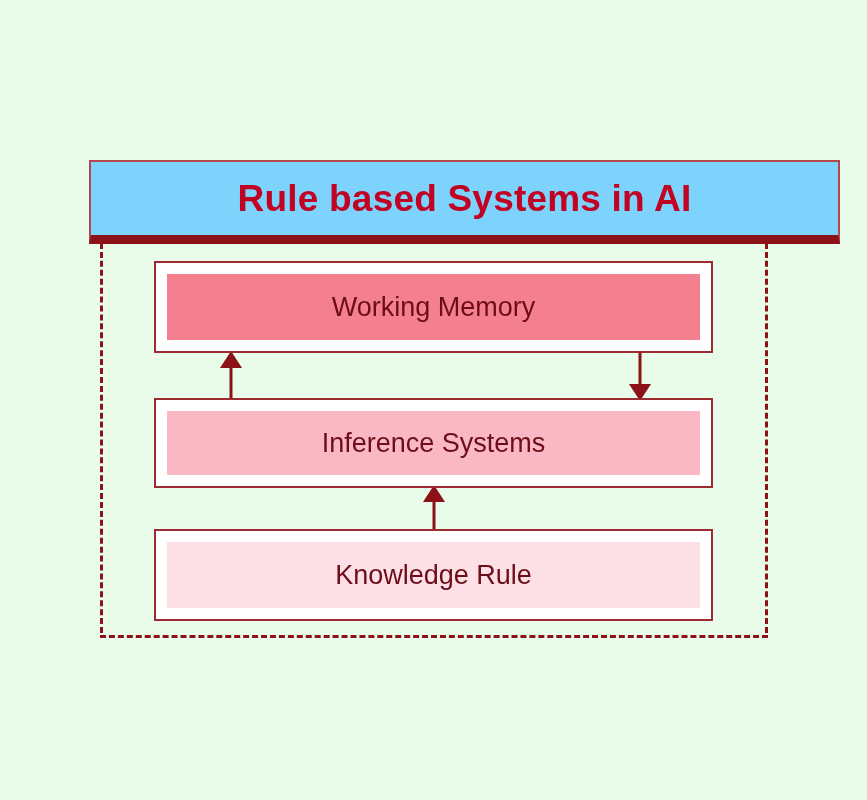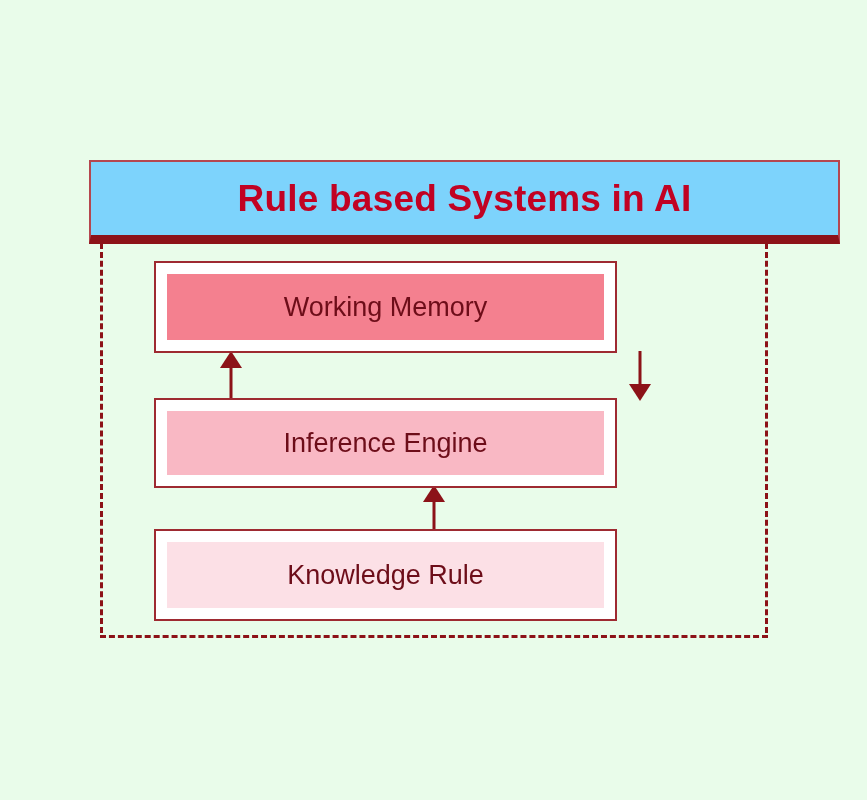--- a/index.html
+++ b/index.html
@@ -60,21 +60,21 @@
     font-weight: bold;
     letter-spacing: 0.2px;
     line-height: 1;
     white-space: nowrap;
   }
 
   
   .layer-box {
     position: absolute;
     left: 154px;
-    width: 463px;
+    width: 559px;
     box-sizing: border-box;
     background: #ffffff;
     border: 2px solid #9e2a31;
     padding: 11px;
     z-index: 3;
   }
   .layer-fill {
     width: 100%;
     height: 100%;
     box-sizing: border-box;
@@ -153,21 +153,21 @@
   </div>
 
   <div class="layer-box" id="box-working-memory">
     <div class="layer-fill" id="fill-working-memory">
       <span class="layer-label">Working Memory</span>
     </div>
   </div>
 
   <div class="layer-box" id="box-inference-engine">
     <div class="layer-fill" id="fill-inference-engine">
-      <span class="layer-label">Inference Engine</span>
+      <span class="layer-label">Inference Systems</span>
     </div>
   </div>
 
   <div class="layer-box" id="box-knowledge-base">
     <div class="layer-fill" id="fill-knowledge-base">
       <span class="layer-label">Knowledge Rule</span>
     </div>
   </div>
 
   <div class="arrow arrow-up" id="arrow-ie-to-wm">

